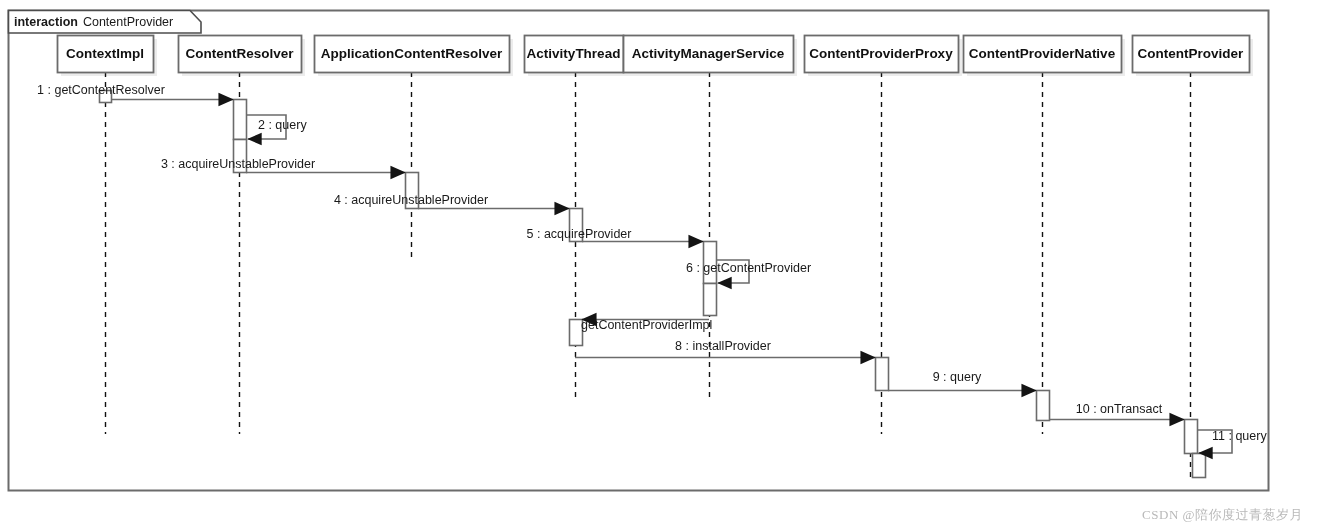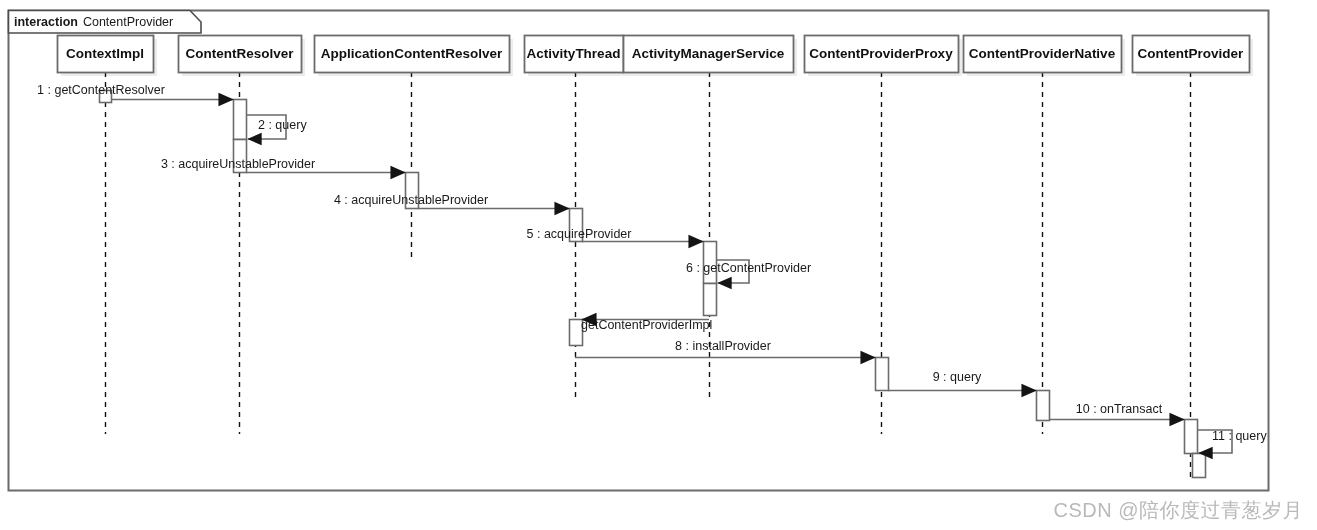--- a/index.html
+++ b/index.html
@@ -42,25 +42,26 @@
     dominant-baseline: middle;
   }
   .msg-label {
     font-size: 12.5px;
     fill: #1a1a1a;
   }
   .watermark {
     position: absolute;
     right: 14px;
     bottom: 8px;
-    font-size: 20px;
+    font-size: 13px;
     color: #b9b9b9;
     letter-spacing: 0.5px;
     white-space: nowrap;
     user-select: none;
+    font-family: Liberation Serif, serif;
   }
 </style>
 </head>
 <body>
 
 <div id="canvas-root">
   <svg id="diagram-svg" width="1317" height="530" viewBox="0 0 1317 530">
     <defs>
       <marker id="arrowFilled" viewBox="0 0 10 10" refX="9.5" refY="5" markerWidth="9" markerHeight="9" orient="auto-start-reverse">
         <path d="M 0 0.6 L 10 5 L 0 9.4 z" fill="#141414"></path>

